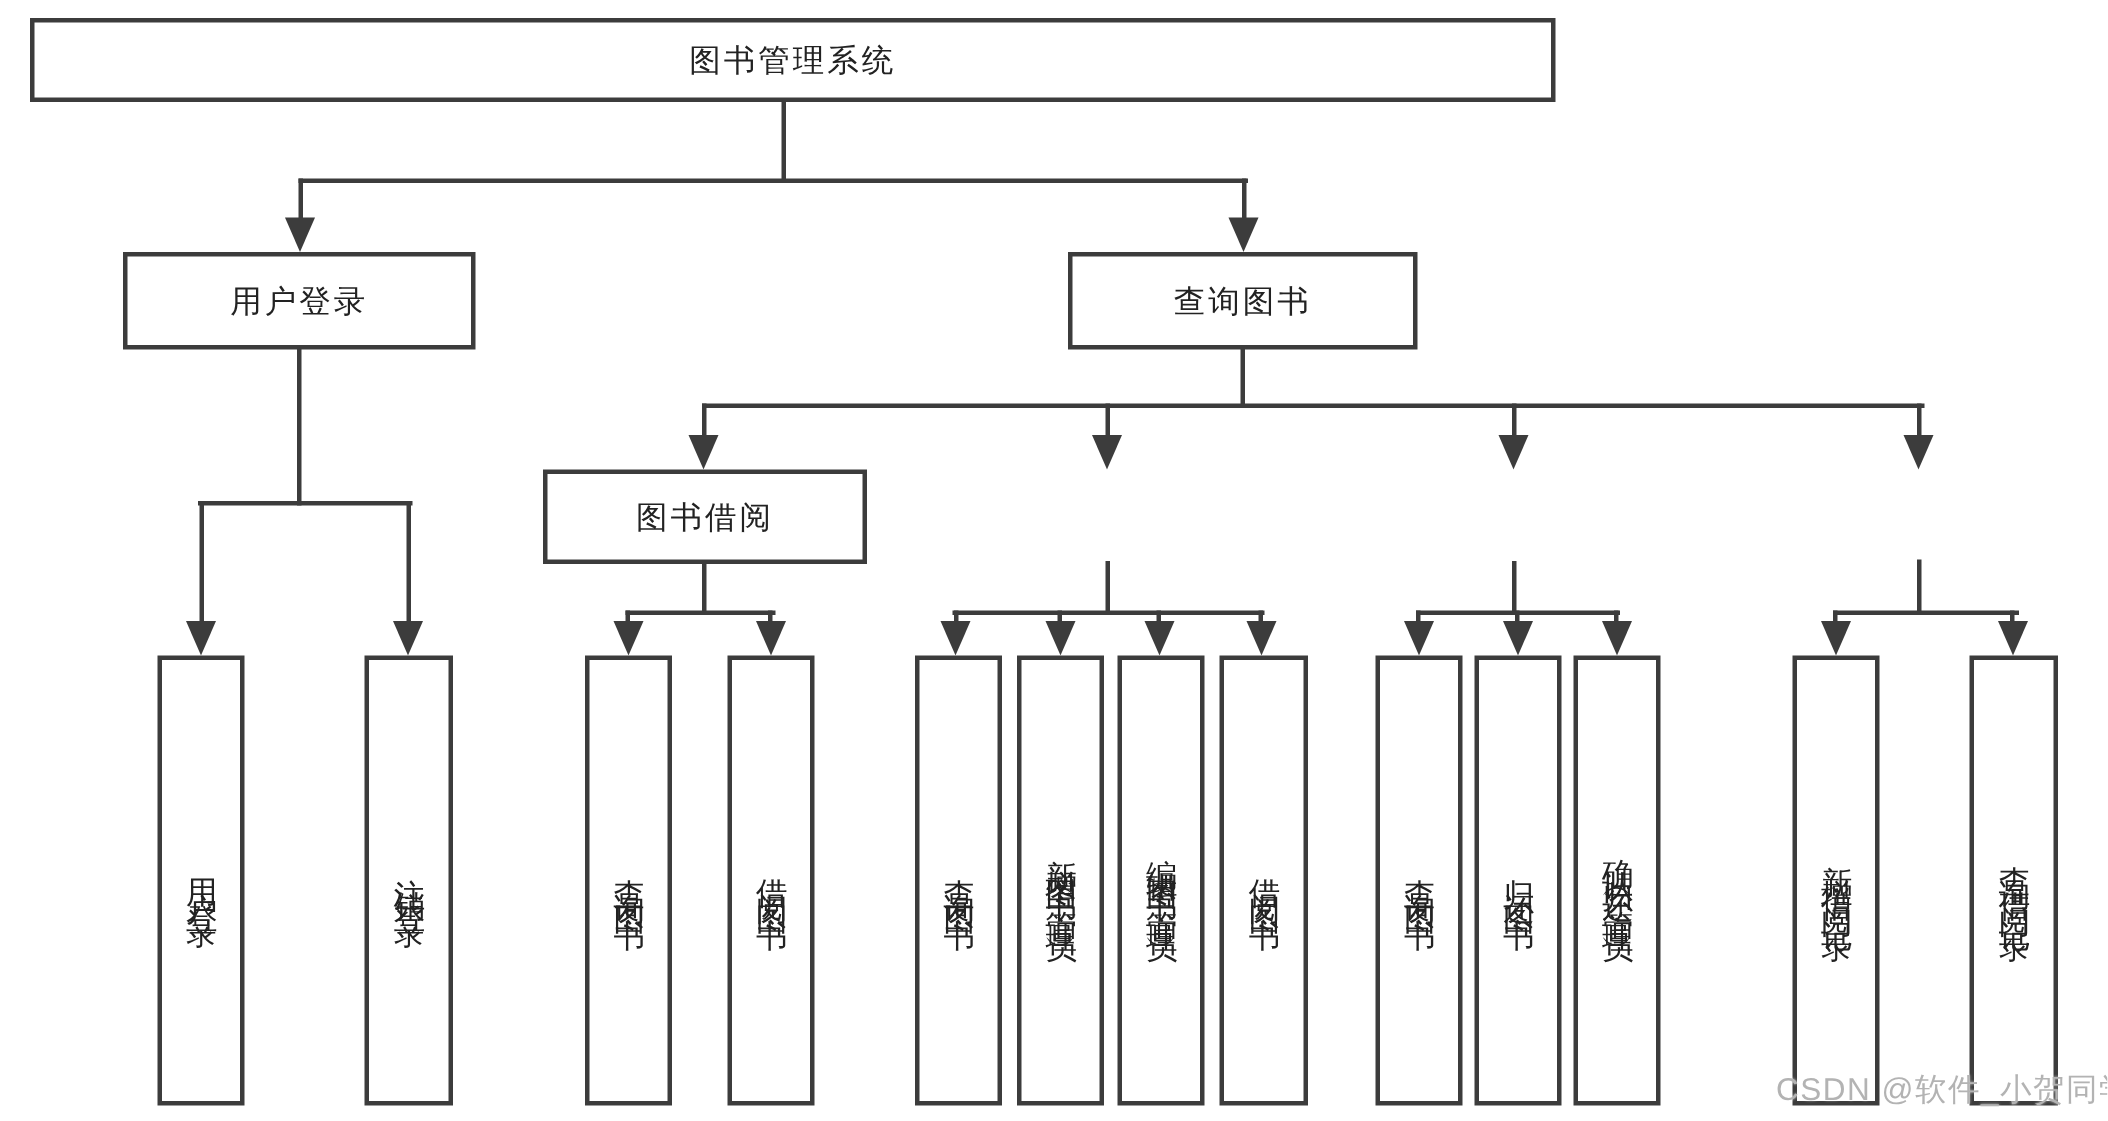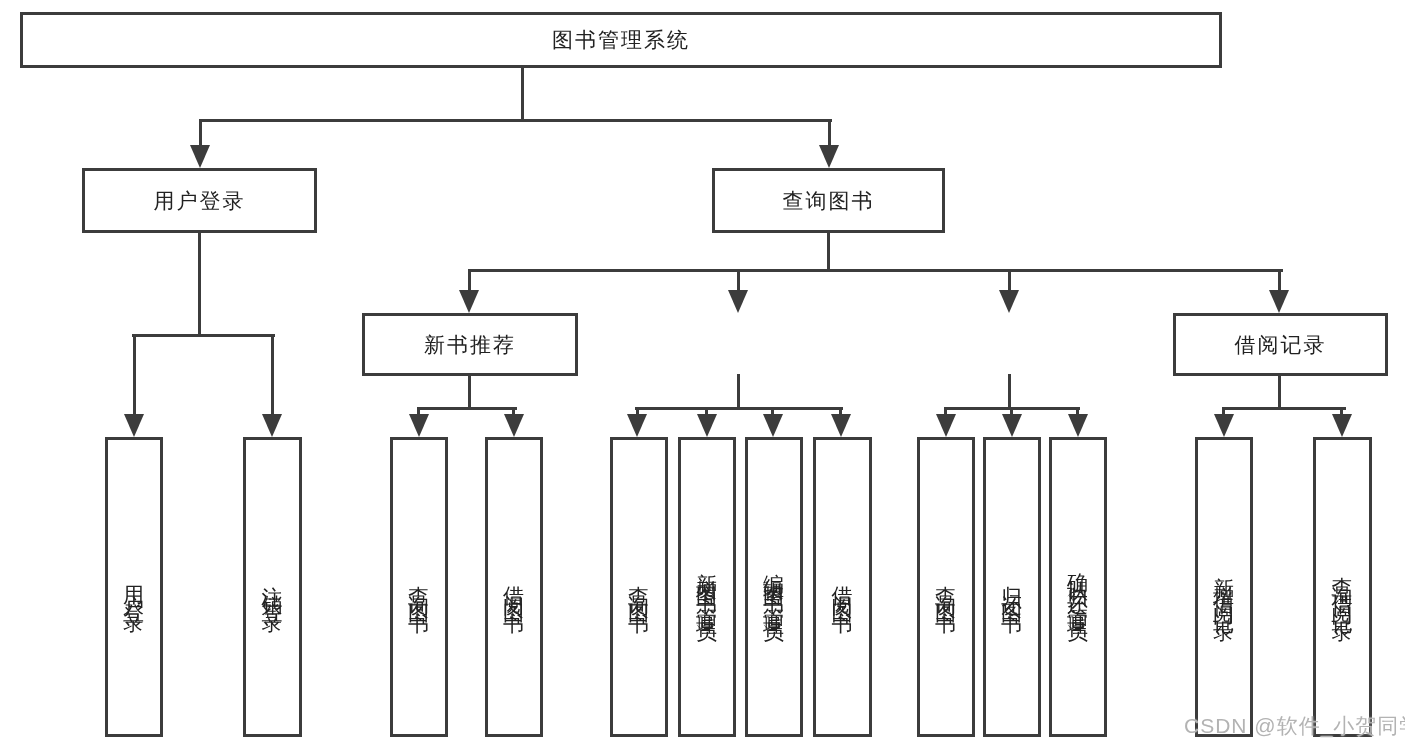--- a/index.html
+++ b/index.html
@@ -33,41 +33,38 @@
   .watermark{
     position:absolute;font-size:21px;letter-spacing:1px;color:var(--wm);
     white-space:nowrap;text-shadow:0 0 2px rgba(255,255,255,.8);
   }
 </style>
 </head>
 <body>
 
 <div id="canvas">
 
-  <div class="box" style="left:20px;top:12px;width:1202px;height:56px;">
+  <div class="box" style="left:20px;top:12px;width:1017px;height:56px;">
     <span class="hlabel">图书管理系统</span>
   </div>
 
   <div class="box" style="left:82px;top:168px;width:235px;height:65px;">
     <span class="hlabel">用户登录</span>
   </div>
 
   <div class="box" style="left:712px;top:168px;width:233px;height:65px;">
     <span class="hlabel">查询图书</span>
   </div>
 
   <div class="box" style="left:362px;top:313px;width:216px;height:63px;">
-    <span class="hlabel">新书推荐</span>
+    <span class="hlabel">图书借阅</span>
   </div>
 
 
 
-  <div class="box" style="left:1173px;top:313px;width:215px;height:63px;">
-    <span class="hlabel">借阅记录</span>
-  </div>
 
   <div class="box" style="left:105px;top:437px;width:58px;height:300px;">
     <span class="vtext">用户登录</span>
   </div>
   <div class="box" style="left:243px;top:437px;width:59px;height:300px;">
     <span class="vtext">注销登录</span>
   </div>
 
   <div class="box" style="left:390px;top:437px;width:58px;height:300px;">
     <span class="vtext">查询图书</span>

